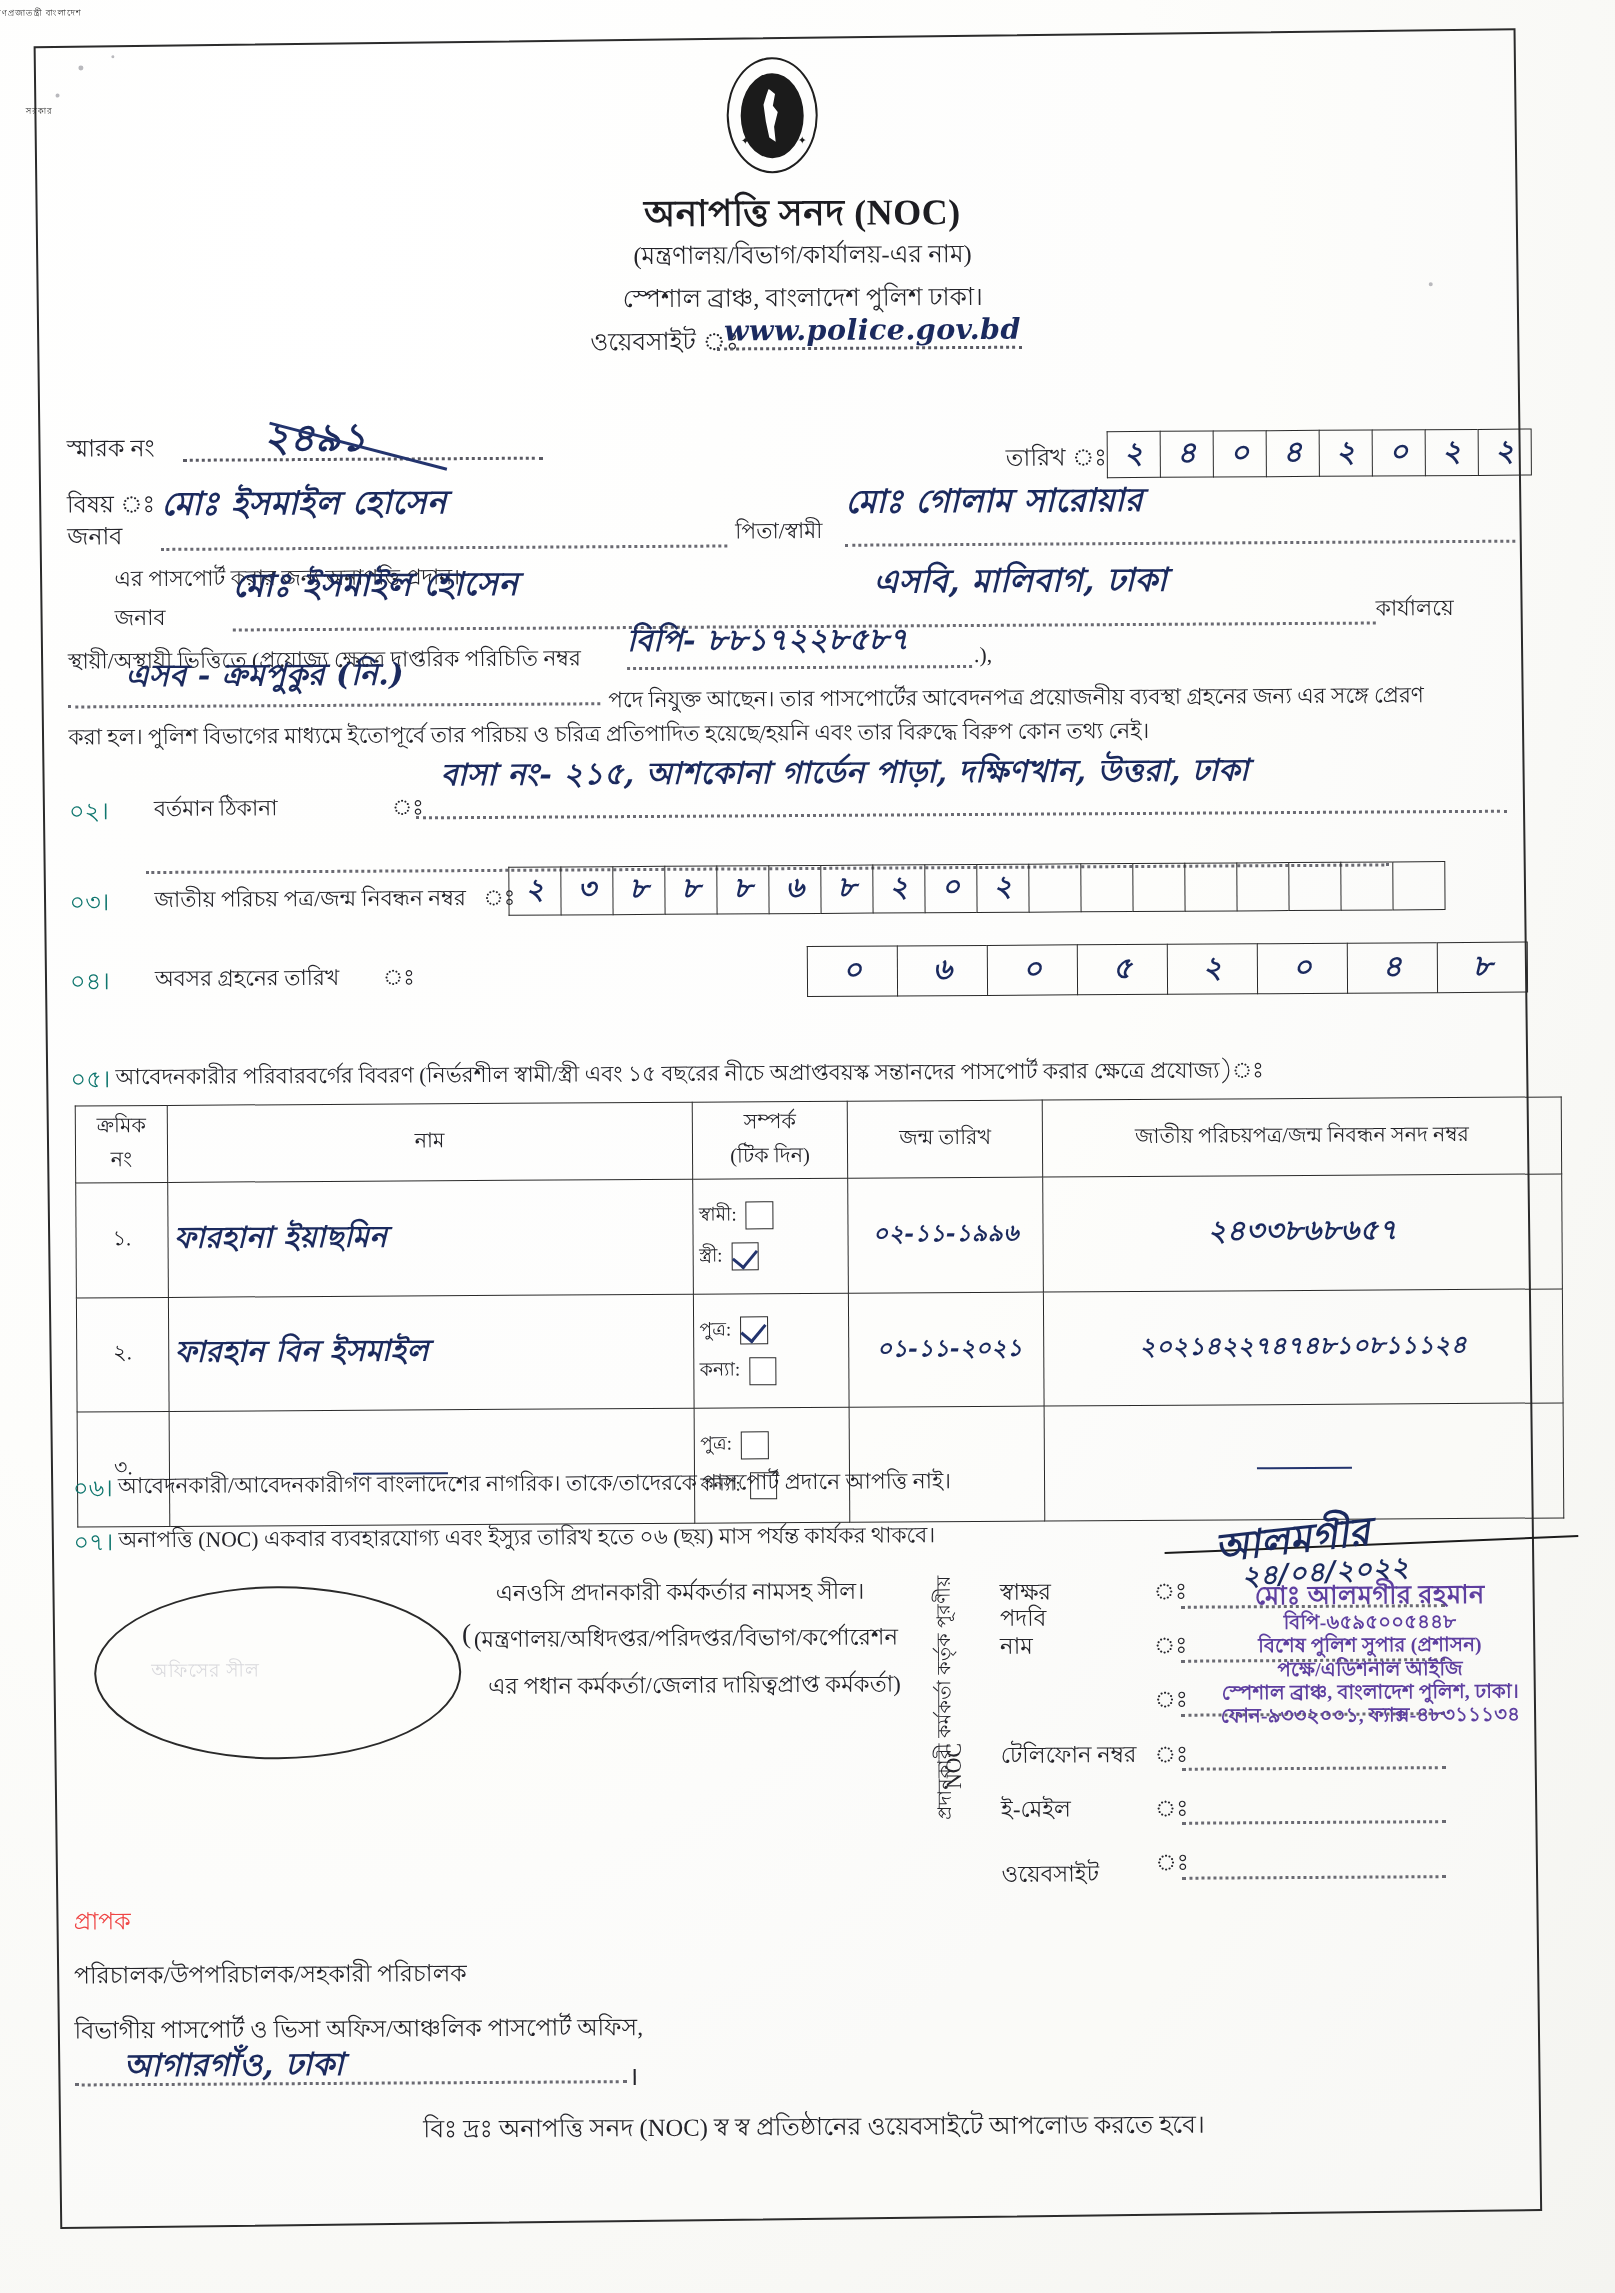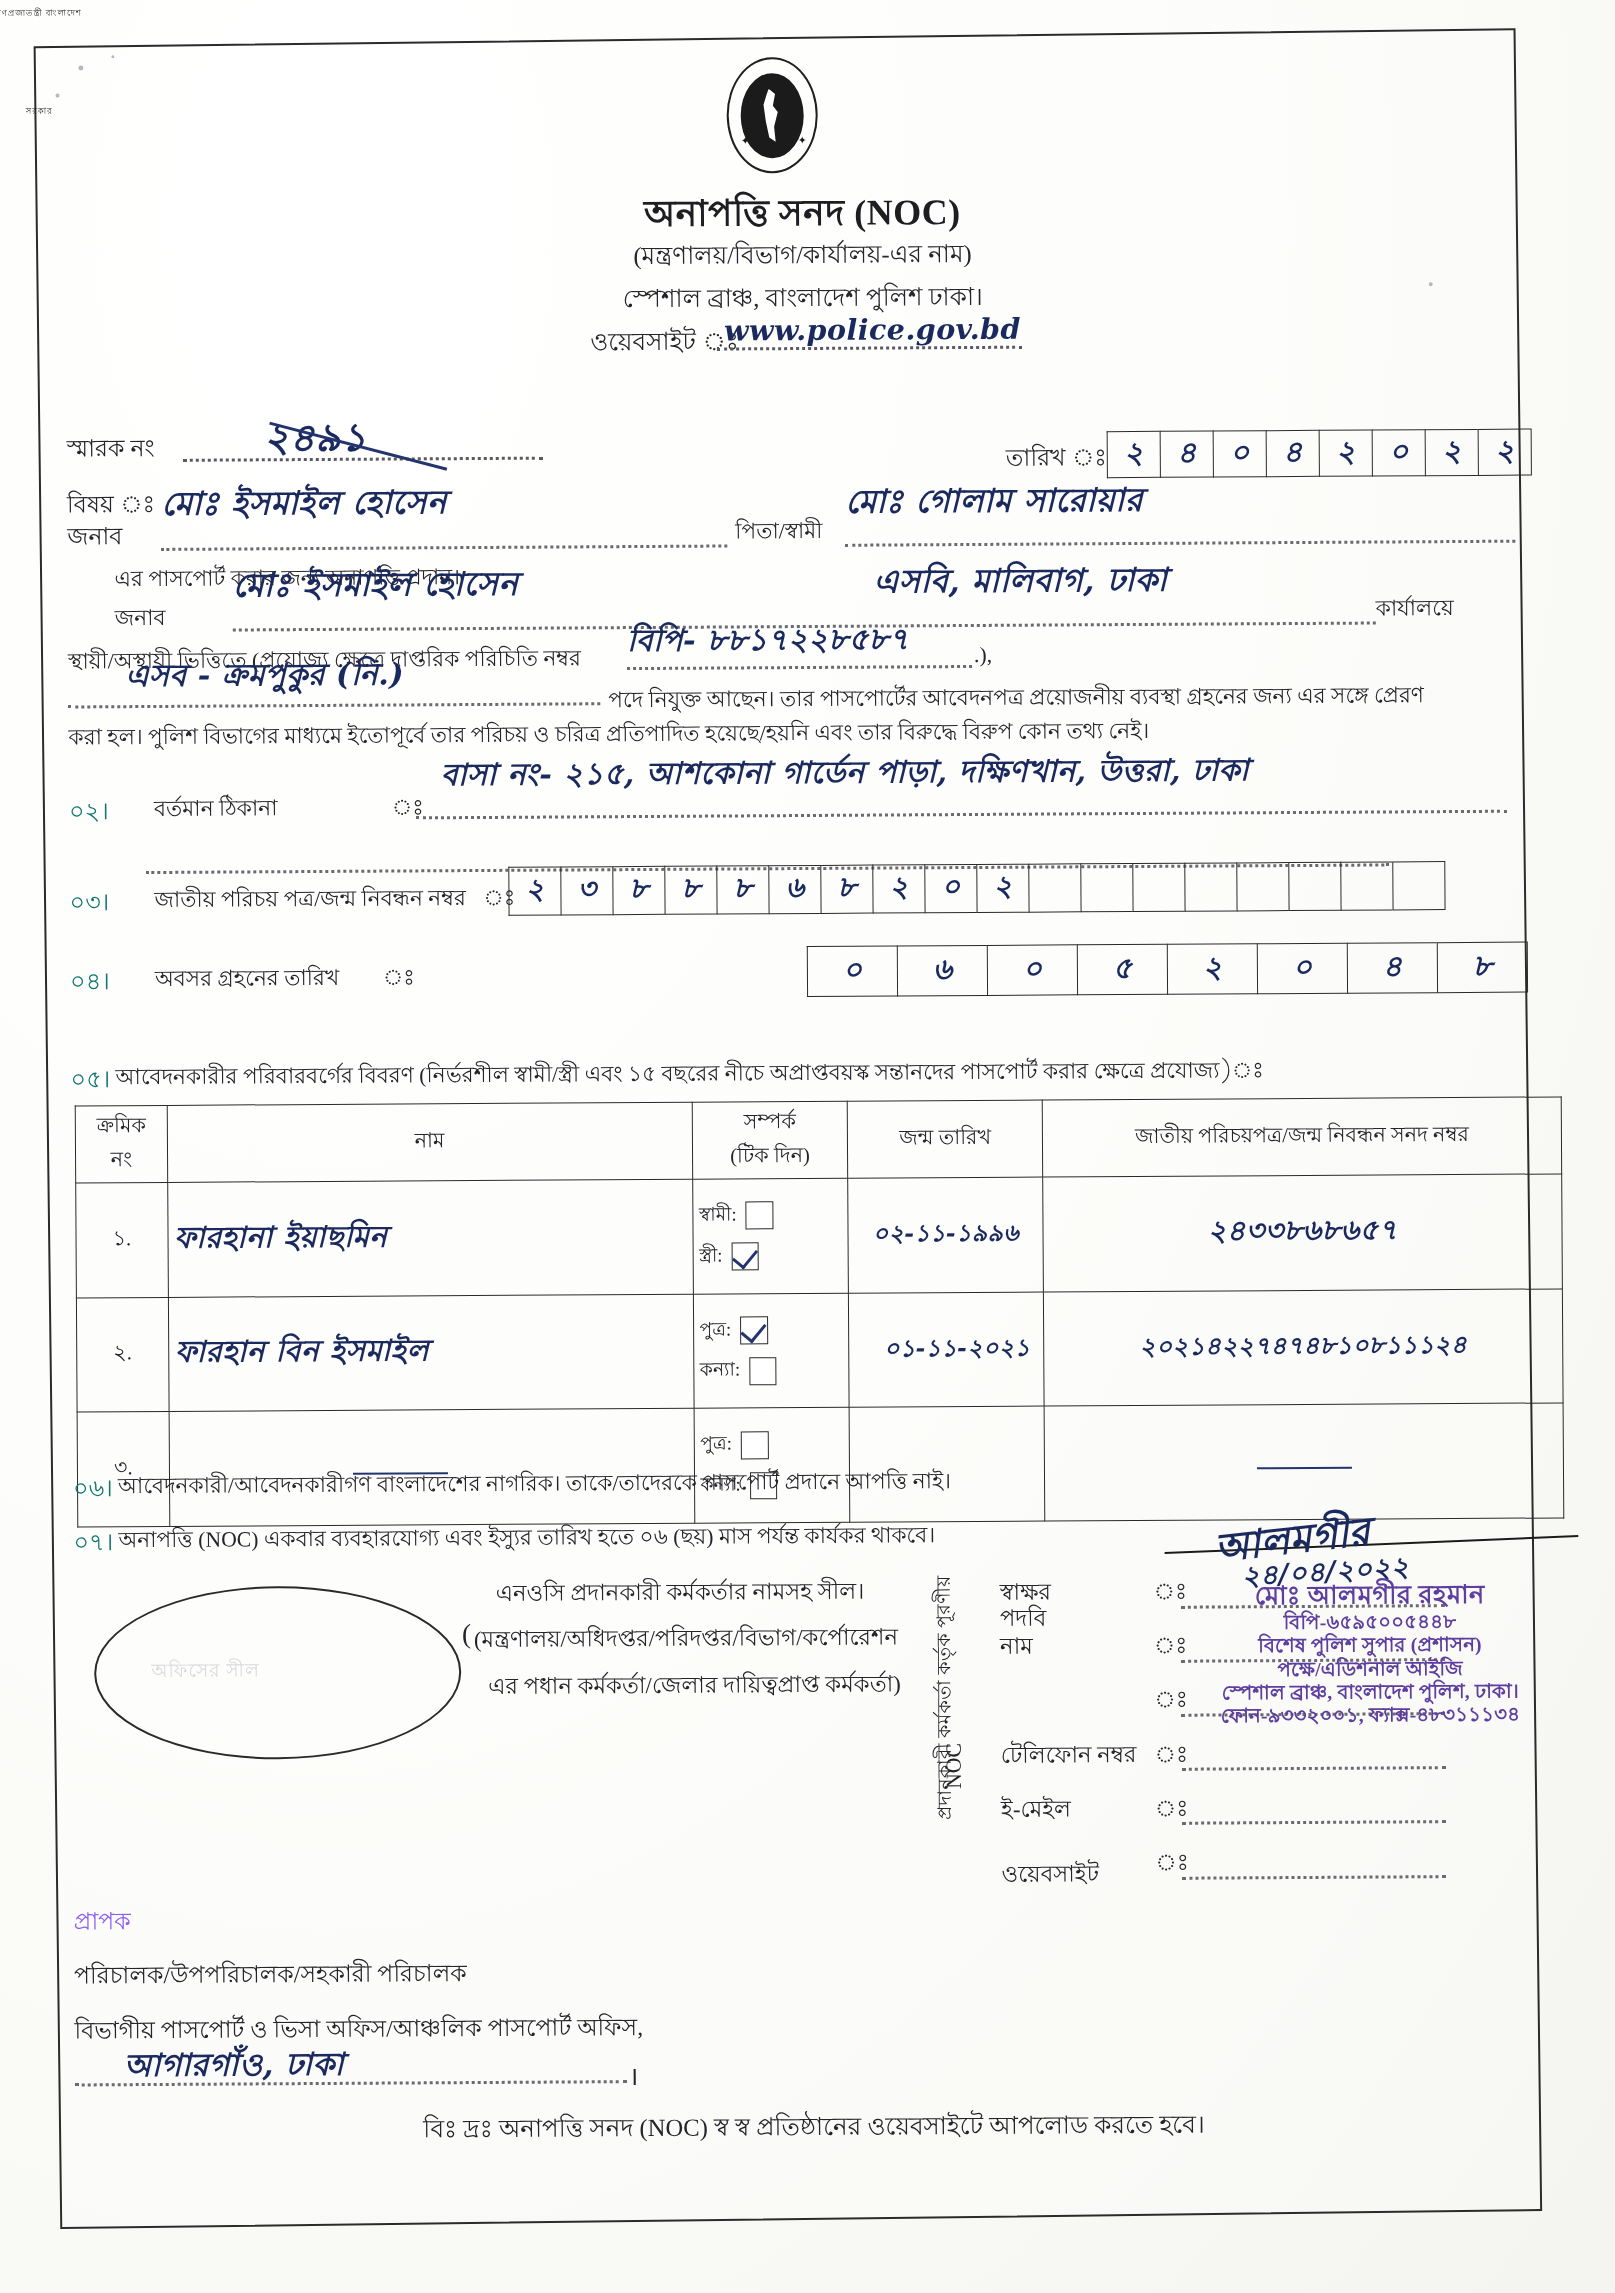--- a/index.html
+++ b/index.html
@@ -203,21 +203,21 @@
   .sigdate{
     position:absolute;left:1239px;top:1554px;font-size:27.6px;color:#1b2a5e;
     font-family:"DejaVu Serif",serif;font-style:italic;transform:rotate(-3deg);
   }
   .siglinelong{
     position:absolute;left:1162px;top:1547px;width:414px;height:2px;background:#1b1b1b;
     transform:rotate(-2deg);
   }
 
   
-  .prapok{position:absolute;left:69px;top:1899px;font-size:23.6px;color:#8b5cf6;}
+  .prapok{position:absolute;left:69px;top:1899px;font-size:23.6px;color:#ef4444;}
   .frow1{position:absolute;left:69px;top:1953px;font-size:23.6px;color:#24242a;}
   .frow2{position:absolute;left:69px;top:2008px;font-size:23.6px;color:#24242a;}
   .fval{position:absolute;left:118px;top:2037px;font-size:31.5px;}
   .fdots{position:absolute;left:69px;top:2079px;width:552px;border-bottom:3px dotted #6a6a72;}
   .fbar{position:absolute;left:623px;top:2057px;font-size:25.6px;color:#24242a;}
   .note{position:absolute;left:0;top:2108px;width:1616px;text-align:center;font-size:24.6px;color:#24242a;}
 
   .speck{position:absolute;background:#b9b9bd;border-radius:50%;}
 </style>
 </head>
@@ -389,21 +389,21 @@
               <div class="rel-line">
                 <span>পুত্র:</span>
                 <span class="chk on"></span>
               </div>
               <div class="rel-line">
                 <span>কন্যা:</span>
                 <span class="chk"></span>
               </div>
             </div>
           </td>
-          <td class="celltall" style="text-align: center; padding-left: 27px;"><span class="hand" style="font-size: 23.6px;">০১-১১-২০২১</span></td>
+          <td class="celltall" style=" padding-left: 27px;"><span class="hand" style="font-size: 23.6px;">০১-১১-২০২১</span></td>
           <td class="celltall" style="text-align: center;"><span class="hand" style="font-size: 24.6px;">২০২১৪২২৭৪৭৪৮১০৮১১১২৪</span></td>
         </tr>
         <tr>
           <td class="celltall hcell" style="text-align: center;">৩.</td>
           <td class="celltall"><span class="dash" style="margin-left: 177px;"></span></td>
           <td class="celltall">
             <div class="rel-wrap">
               <div class="rel-line">
                 <span>পুত্র:</span>
                 <span class="chk"></span>

